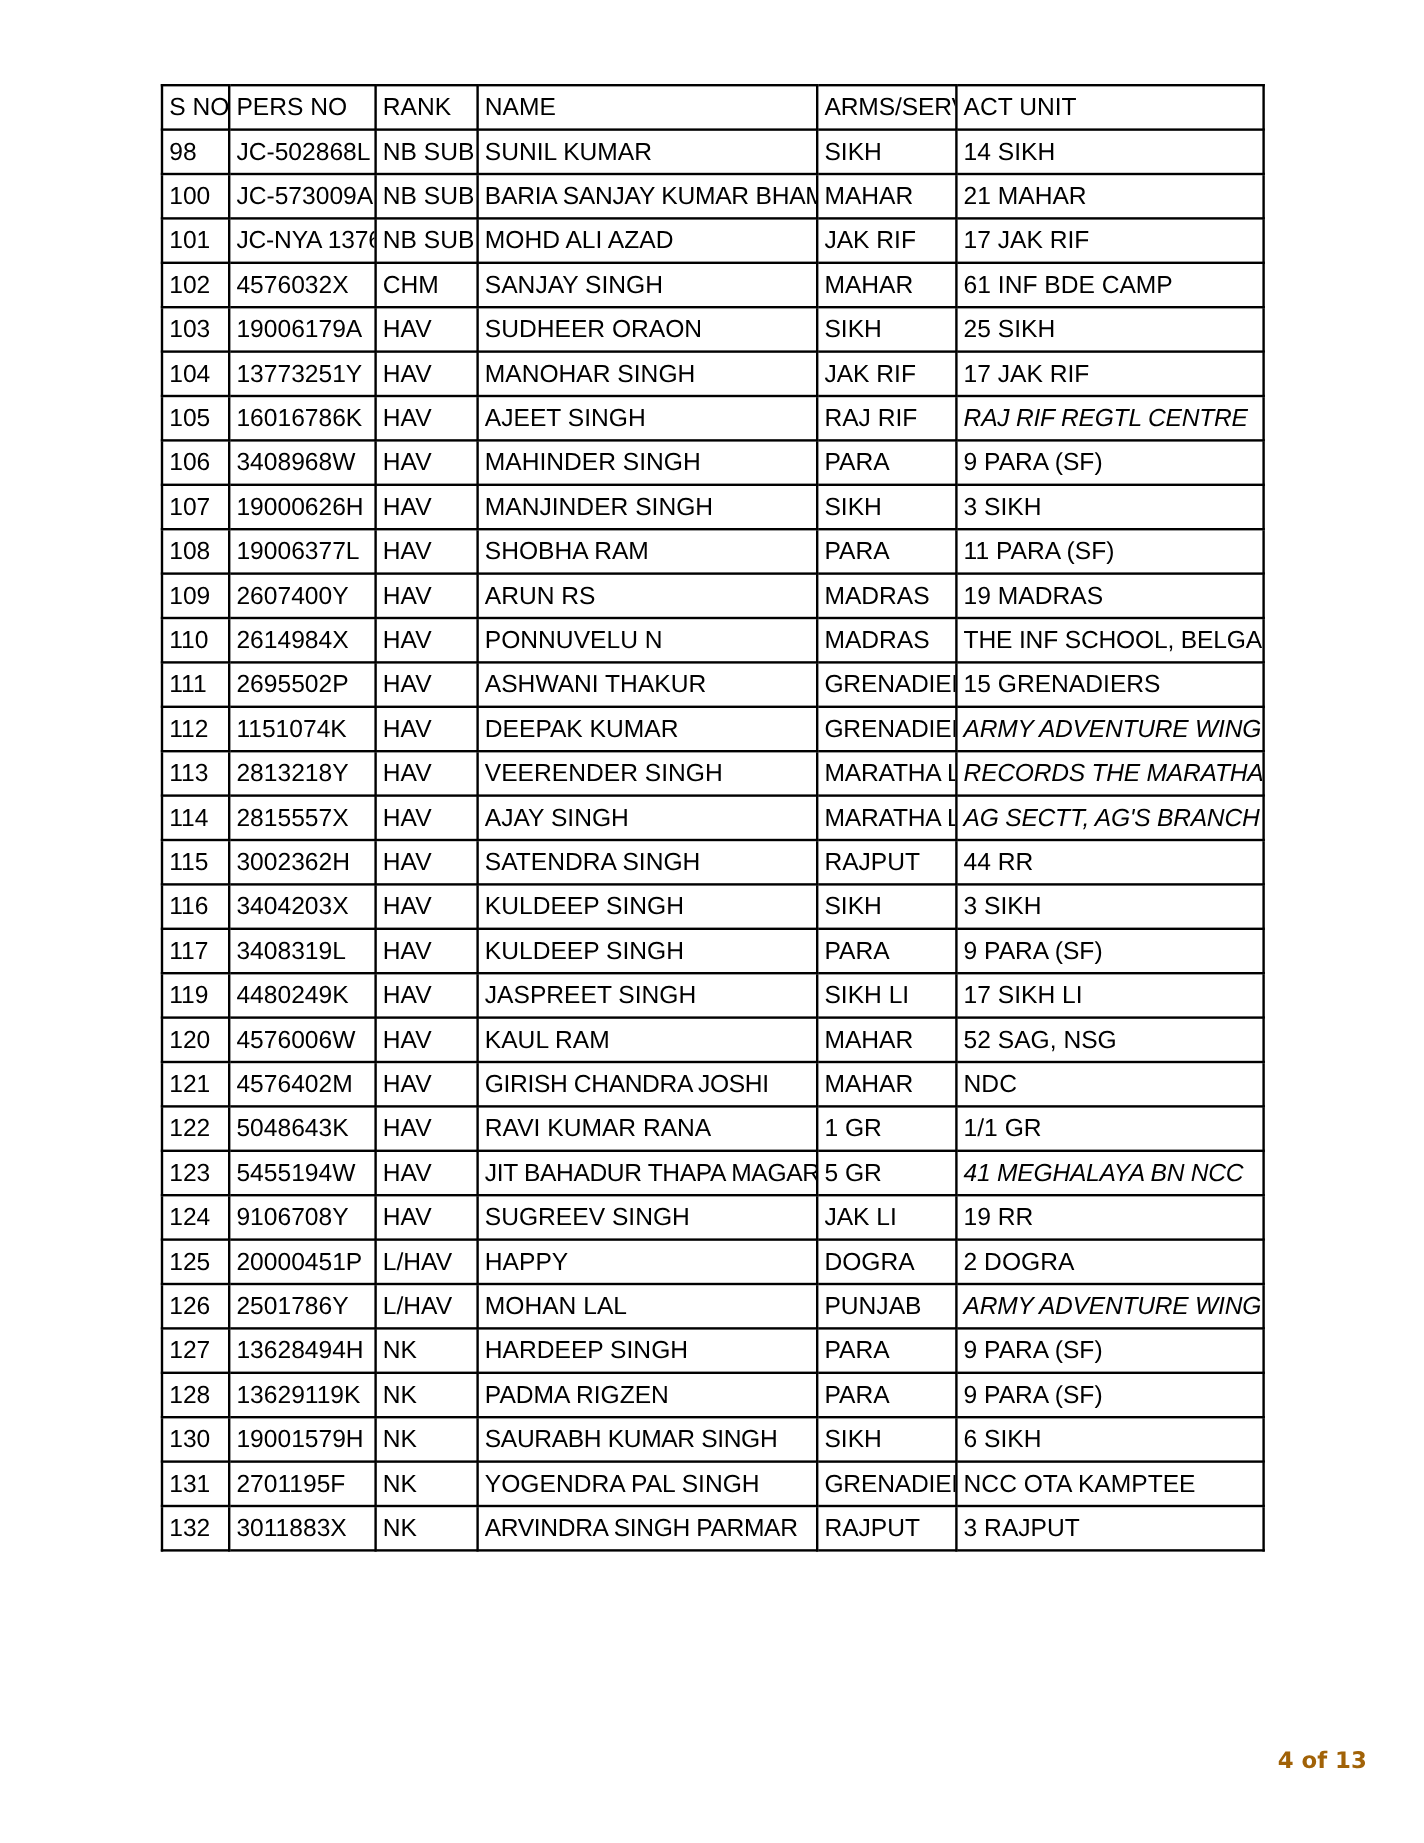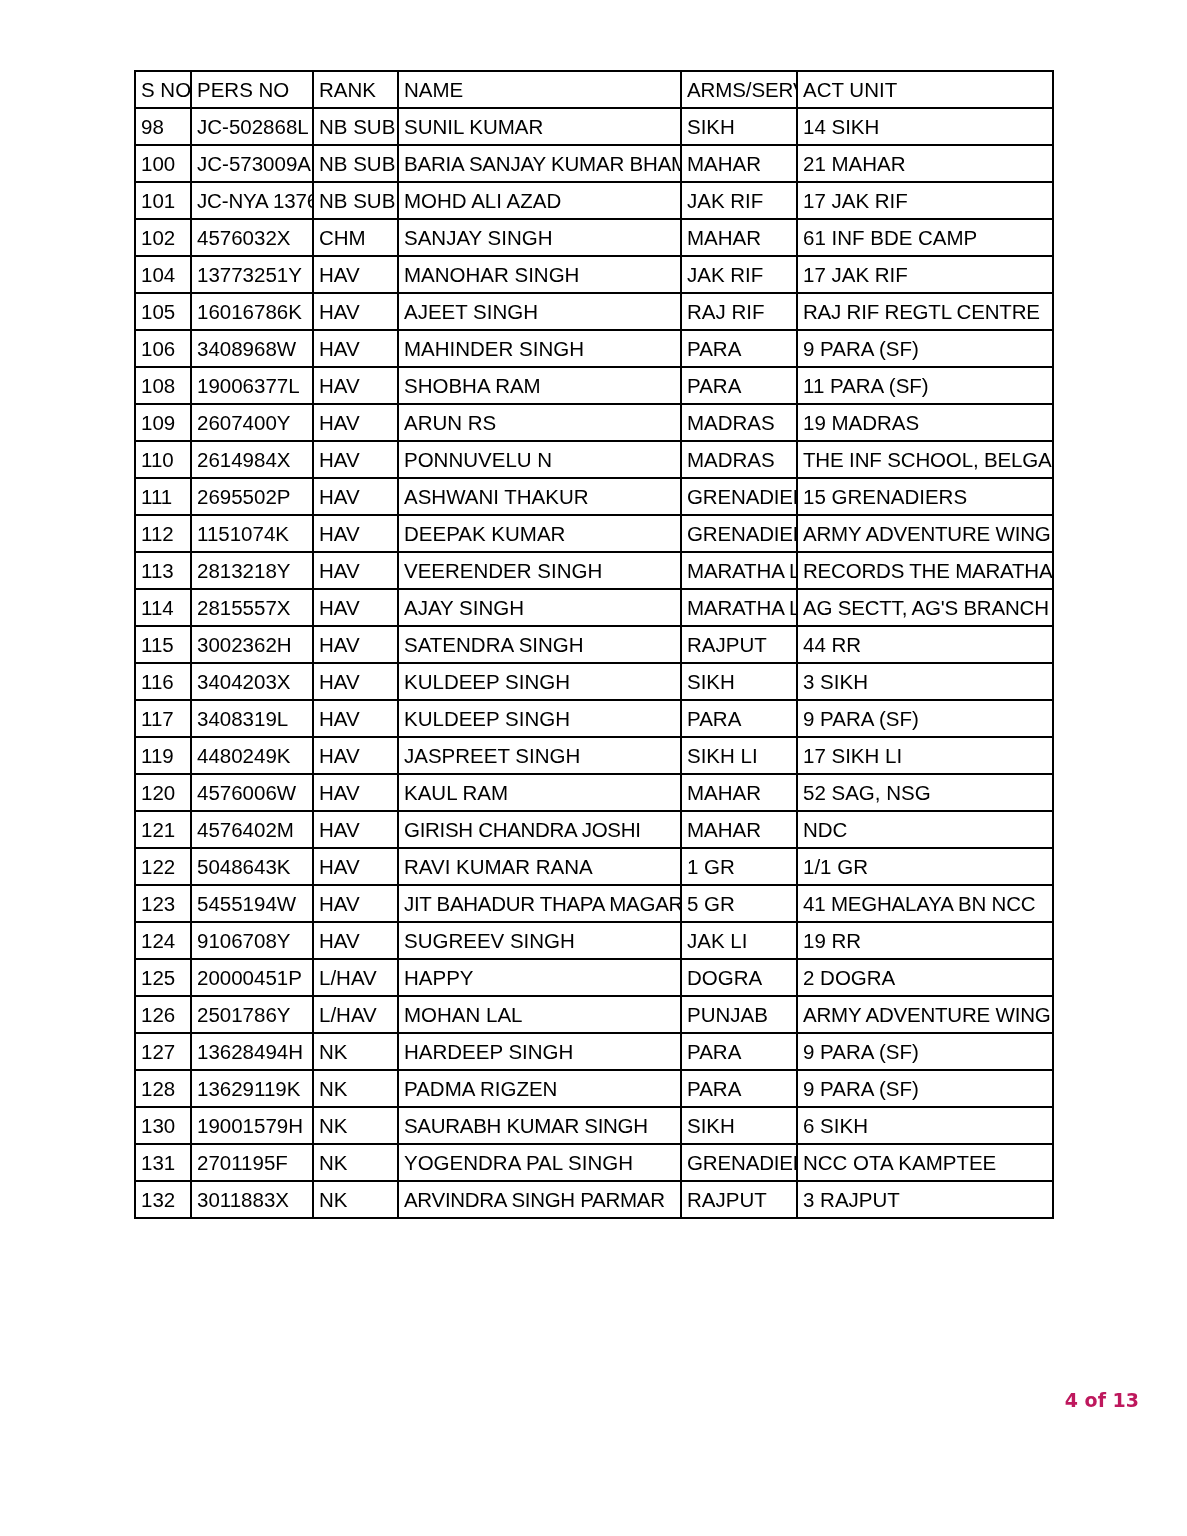--- a/index.html
+++ b/index.html
@@ -80,30 +80,31 @@
     letter-spacing: -0.2px;
   }
   .sq-name-tight {
     font-size: 17px;
     letter-spacing: -0.3px;
     margin-left: 28px;
   }
   .sq-unit-mid {
     font-size: 19px;
     letter-spacing: -0.2px;
+    font-style: italic;
   }
 
   #page-footer {
     position: absolute;
     right: 48px;
-    top: 1389px;
+    top: 1456px;
     font-size: 19px;
     font-weight: bold;
     font-family: "DejaVu Sans", sans-serif;
-    color: #be185d;
+    color: #a16207;
   }
 </style>
 </head>
 <body>
 
 <div id="page">
 
   <table id="roster-table">
     <colgroup>
       <col class="c-sno">
@@ -150,20 +151,28 @@
         </tr>
         <tr>
           <td class="col-sno">102</td>
           <td>4576032X</td>
           <td>CHM</td>
           <td>SANJAY SINGH</td>
           <td>MAHAR</td>
           <td>61 INF BDE CAMP</td>
         </tr>
         <tr>
+          <td class="col-sno">103</td>
+          <td>19006179A</td>
+          <td>HAV</td>
+          <td>SUDHEER ORAON</td>
+          <td>SIKH</td>
+          <td>25 SIKH</td>
+        </tr>
+        <tr>
           <td class="col-sno">104</td>
           <td>13773251Y</td>
           <td>HAV</td>
           <td>MANOHAR SINGH</td>
           <td>JAK RIF</td>
           <td>17 JAK RIF</td>
         </tr>
         <tr>
           <td class="col-sno">105</td>
           <td>16016786K</td>
@@ -172,20 +181,28 @@
           <td>RAJ RIF</td>
           <td class="sq-unit-mid">RAJ RIF REGTL CENTRE</td>
         </tr>
         <tr>
           <td class="col-sno">106</td>
           <td>3408968W</td>
           <td>HAV</td>
           <td>MAHINDER SINGH</td>
           <td>PARA</td>
           <td>9 PARA (SF)</td>
+        </tr>
+        <tr>
+          <td class="col-sno">107</td>
+          <td>19000626H</td>
+          <td>HAV</td>
+          <td>MANJINDER SINGH</td>
+          <td>SIKH</td>
+          <td>3 SIKH</td>
         </tr>
         <tr>
           <td class="col-sno">108</td>
           <td>19006377L</td>
           <td>HAV</td>
           <td>SHOBHA RAM</td>
           <td>PARA</td>
           <td>11 PARA (SF)</td>
         </tr>
         <tr>

